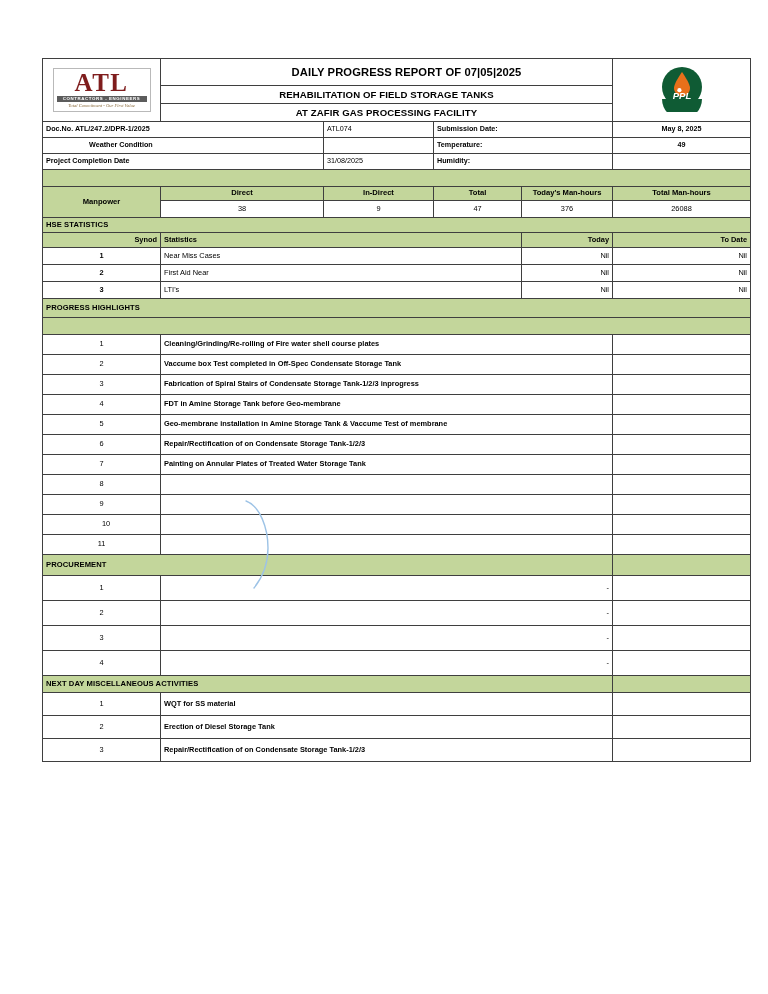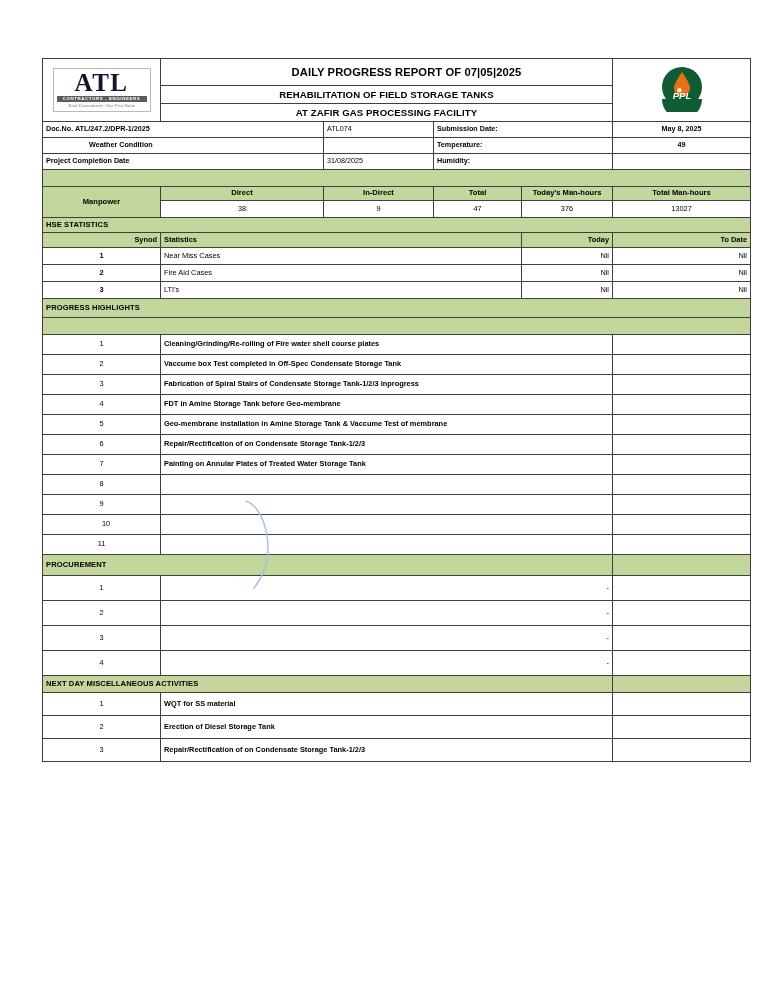--- a/index.html
+++ b/index.html
@@ -83,21 +83,21 @@
     border: 1px solid #b9b9b9;
     background: #ffffff;
     padding: 1px 0 2px 0;
     box-sizing: border-box;
   }
   .atl-word {
     font-family: "Liberation Serif", serif;
     font-weight: bold;
     font-size: 25px;
     line-height: 25px;
-    color: #0f172a;
+    color: #7f1d1d;
     letter-spacing: 1.5px;
     text-align: center;
   }
   .atl-sub {
     margin: 1px 3px 0 3px;
     background: #5c5c5c;
     color: #ffffff;
     font-size: 4.4px;
     letter-spacing: 0.6px;
     font-weight: bold;
@@ -218,41 +218,41 @@
         <td class="mp-head thk">In-Direct</td>
         <td class="mp-head thk">Total</td>
         <td class="mp-head thk">Today's Man-hours</td>
         <td class="mp-head thk">Total Man-hours</td>
       </tr>
       <tr>
         <td class="mp-val thk" style="height:16px;">38</td>
         <td class="mp-val thk">9</td>
         <td class="mp-val thk">47</td>
         <td class="mp-val thk">376</td>
-        <td class="mp-val thk">13027</td>
+        <td class="mp-val thk">26088</td>
       </tr>
 
       <tr>
         <td class="band thk" colspan="6" style="height:14px;">HSE STATISTICS</td>
       </tr>
       <tr>
         <td class="hdr-green thk ctr bold" style="height:14px;">Synod</td>
         <td class="hdr-green thk lft bold" colspan="3">Statistics</td>
         <td class="hdr-green thk ctr bold">Today</td>
         <td class="hdr-green thk ctr bold">To Date</td>
       </tr>
       <tr>
         <td class="num bold thk" style="height:16px;">1</td>
         <td class="desc-plain thk" colspan="3">Near Miss Cases</td>
         <td class="ctr thk">Nil</td>
         <td class="ctr thk">Nil</td>
       </tr>
       <tr>
         <td class="num bold thk" style="height:16px;">2</td>
-        <td class="desc-plain thk" colspan="3">Fire Aid Cases</td>
+        <td class="desc-plain thk" colspan="3">First Aid Near</td>
         <td class="ctr thk">Nil</td>
         <td class="ctr thk">Nil</td>
       </tr>
       <tr>
         <td class="num bold thk" style="height:16px;">3</td>
         <td class="desc-plain thk" colspan="3">LTI's</td>
         <td class="ctr thk">Nil</td>
         <td class="ctr thk">Nil</td>
       </tr>
 

